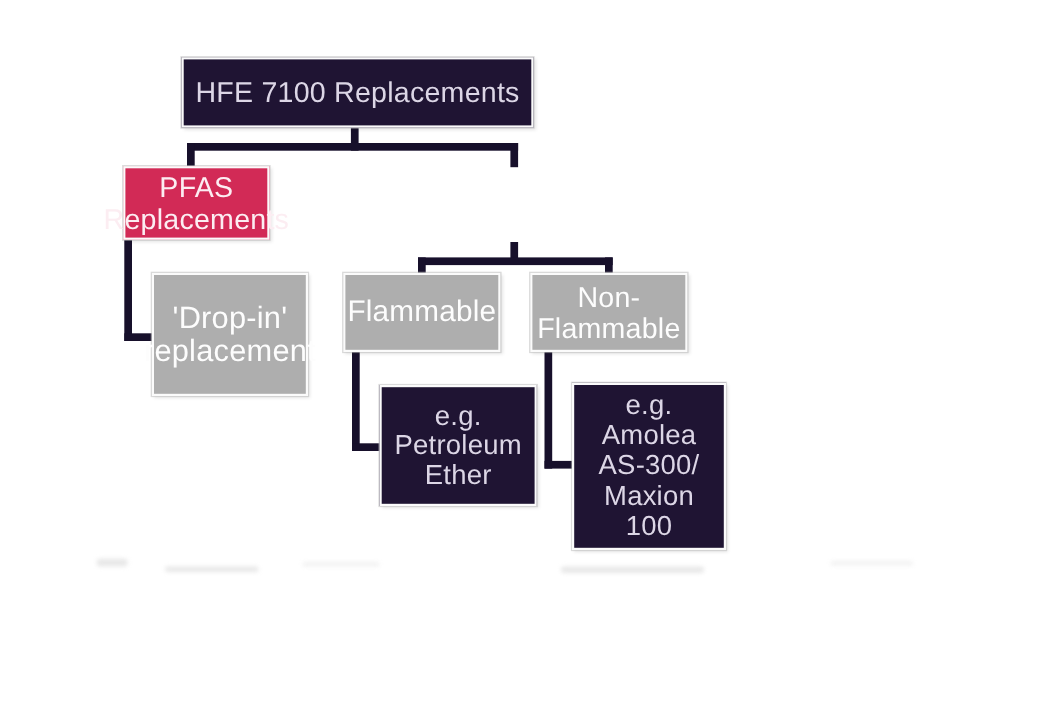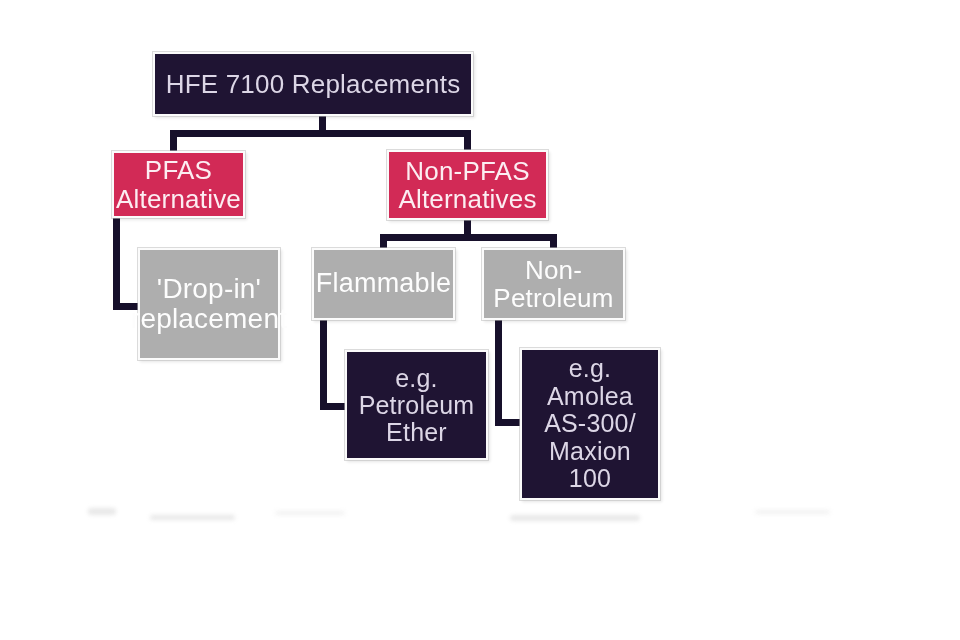--- a/index.html
+++ b/index.html
@@ -24,21 +24,21 @@
   }
   .node .lbl {
     white-space: pre-line;
     line-height: 1.08;
     letter-spacing: 0.2px;
   }
   .dark  .lbl { color: #dcd6e6; }
   .pink  .lbl { color: #fcedf2; }
   .gray  .lbl { color: #fdfdfd; }
 
-  #node-root          { left: 153px; top:  52px; width: 320px; height:  64px; text-align: center; }
+  #node-root          { left: 165px; top:  52px; width: 320px; height:  64px; text-align: center; }
   #node-root .lbl     { font-size: 26px; }
   #node-pfas          { left: 112px; top: 151px; width: 133px; height:  67px; }
   #node-pfas .lbl     { font-size: 26px; }
   #node-nonpfas       { left: 387px; top: 150px; width: 161px; height:  70px; }
   #node-nonpfas .lbl  { font-size: 26px; }
   #node-dropin        { left: 138px; top: 248px; width: 142px; height: 112px; }
   #node-dropin .lbl   { font-size: 28px; }
   #node-flammable     { left: 312px; top: 248px; width: 143px; height:  72px; }
   #node-flammable .lbl{ font-size: 27px; }
   #node-nonflammable  { left: 482px; top: 248px; width: 143px; height:  72px; }
@@ -103,40 +103,36 @@
   <div class="conn" id="c-flam-horiz" style="background-color: rgb(23, 16, 43);"></div>
   <div class="conn" id="c-nonflam-vert" style="background-color: rgb(23, 16, 43);"></div>
   <div class="conn" id="c-nonflam-horiz" style="background-color: rgb(23, 16, 43);"></div>
 
   <div class="node dark" id="node-root" style="background-color: rgb(31, 20, 51);">
     <span class="lbl">HFE 7100 Replacements</span>
   </div>
 
   <div class="node pink" id="node-pfas" style="background-color: rgb(210, 42, 86);">
     <span class="lbl">PFAS
-Alternative</span>
+Replacements</span>
   </div>
 
-  <div class="node pink" id="node-nonpfas" style="background-color: rgb(210, 42, 86);">
-    <span class="lbl">Non-PFAS
-Alternatives</span>
-  </div>
 
   <div class="node gray" id="node-dropin" style="background-color: rgb(174, 174, 174);">
     <span class="lbl">'Drop-in'
 replacement</span>
   </div>
 
   <div class="node gray" id="node-flammable" style="background-color: rgb(174, 174, 174);">
     <span class="lbl">Flammable</span>
   </div>
 
   <div class="node gray" id="node-nonflammable" style="background-color: rgb(174, 174, 174);">
     <span class="lbl">Non-
-Petroleum</span>
+Flammable</span>
   </div>
 
   <div class="node dark" id="node-petroleum" style="background-color: rgb(31, 20, 51);">
     <span class="lbl">e.g.
 Petroleum
 Ether</span>
   </div>
 
   <div class="node dark" id="node-amolea" style="background-color: rgb(31, 20, 51);">
     <span class="lbl">e.g.

